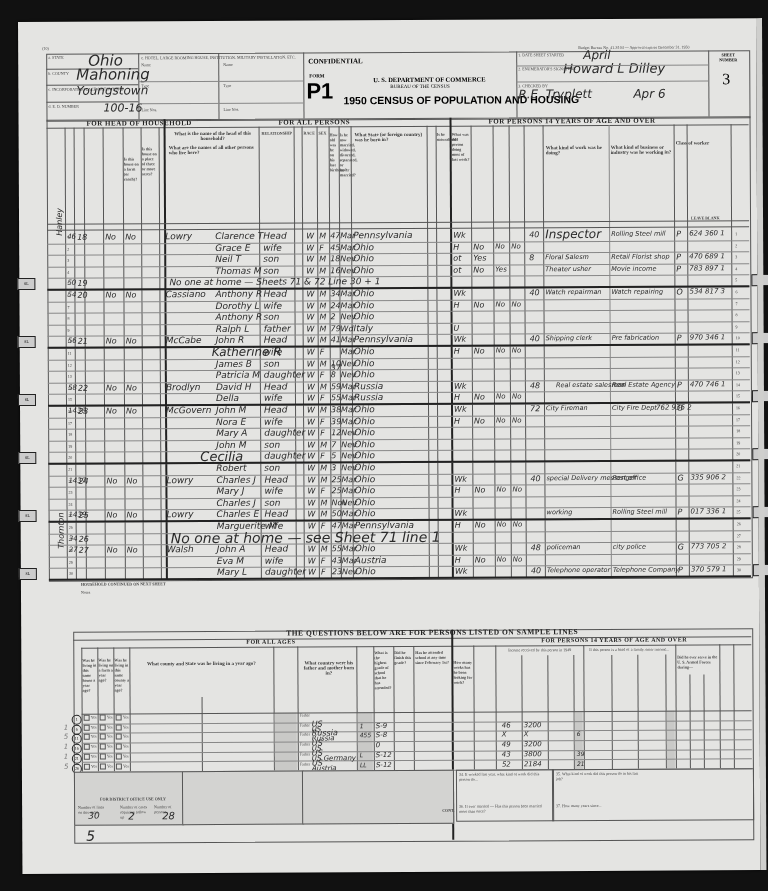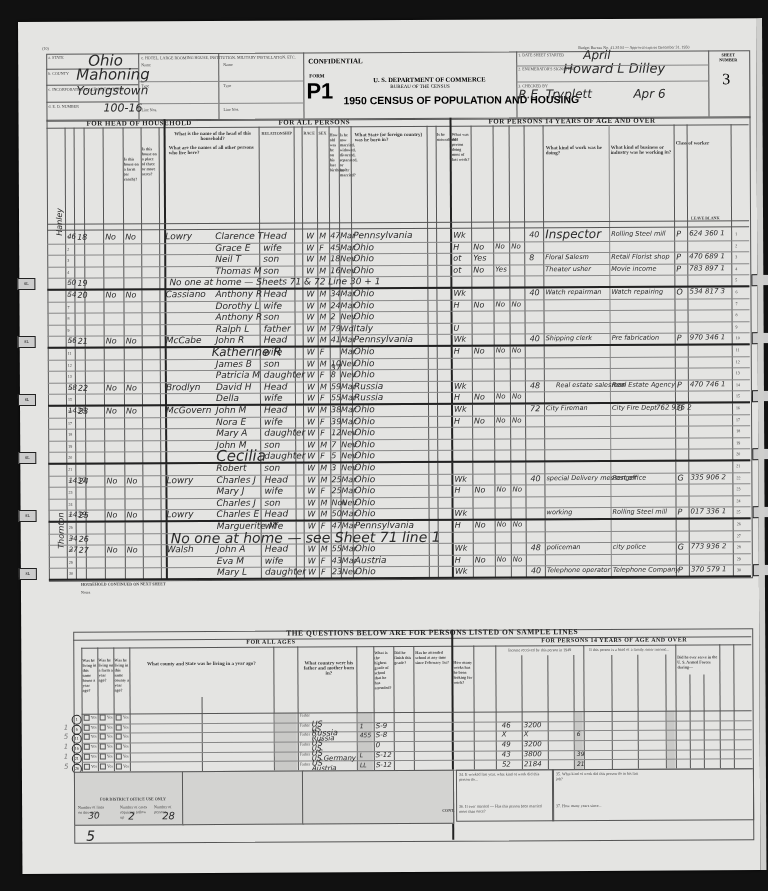--- a/index.html
+++ b/index.html
@@ -456,21 +456,21 @@
         <span class="cell hw" style="left: 287px; font-size: 8px;">W</span>
         <span class="cell hw" style="left: 300px; font-size: 8px;">M</span>
         <span class="cell hw" style="left: 311px; font-size: 8px;">7</span>
         <span class="cell hw" style="left: 321px; font-size: 8px;">Nev</span>
         <span class="cell hw" style="left: 334px; font-size: 9px;">Ohio</span>
       </div>
       <div class="row" style="left: 0px; top: 430.4px;">
         <div class="hline thin" style="left: 28px; top: 11.6px; width: 702px;"></div>
         <span class="lnum" style="left: 48px; top: 3px;">20</span>
         <span class="lnum" style="left: 716px; top: 3px;">20</span>
-        <span class="cell hw" style="left: 196px; font-size: 15px;">Cecilia</span>
+        <span class="cell hw" style="left: 180px; font-size: 13px;">Cecilia</span>
         <span class="cell hw" style="left: 244px; font-size: 9px;">daughter</span>
         <span class="cell hw" style="left: 287px; font-size: 8px;">W</span>
         <span class="cell hw" style="left: 300px; font-size: 8px;">F</span>
         <span class="cell hw" style="left: 311px; font-size: 8px;">5</span>
         <span class="cell hw" style="left: 321px; font-size: 8px;">Nev</span>
         <span class="cell hw" style="left: 334px; font-size: 9px;">Ohio</span>
         <div class="stamp" style="left: -2px; top: 0px;">SL</div>
         <div class="stamp" style="left: 732px; top: 0px;">SL</div>
         <div class="hline bold" style="left: 28px; top: 10.6px; width: 702px;"></div>
       </div>
@@ -600,21 +600,21 @@
         <span class="cell hw" style="left: 287px; font-size: 8px;">W</span>
         <span class="cell hw" style="left: 300px; font-size: 8px;">M</span>
         <span class="cell hw" style="left: 311px; font-size: 8px;">55</span>
         <span class="cell hw" style="left: 321px; font-size: 8px;">Mar</span>
         <span class="cell hw" style="left: 334px; font-size: 9px;">Ohio</span>
         <span class="cell hw" style="left: 434px; font-size: 8px;">Wk</span>
         <span class="cell hw" style="left: 510px; font-size: 8px;">48</span>
         <span class="cell hw" style="left: 526px; font-size: 6.5px;">policeman</span>
         <span class="cell hw" style="left: 592px; font-size: 6.5px;">city police</span>
         <span class="cell hw" style="left: 657px; font-size: 8px;">G</span>
-        <span class="cell hw" style="left: 670px; font-size: 7px;">773 936 2</span>
+        <span class="cell hw" style="left: 670px; font-size: 7px;">773 705 2</span>
         <span class="hw" style="position: absolute; left: 36px; top: 4px; font-size: 8px; transform: rotate(-90deg); transform-origin: 0px 0px; white-space: nowrap;">Thornton</span>
       </div>
       <div class="row" style="left: 0px; top: 534.8px;">
         <div class="hline thin" style="left: 28px; top: 11.6px; width: 702px;"></div>
         <span class="lnum" style="left: 48px; top: 3px;">29</span>
         <span class="lnum" style="left: 716px; top: 3px;">29</span>
         <span class="cell hw" style="left: 196px; font-size: 9px;">Eva M</span>
         <span class="cell hw" style="left: 244px; font-size: 9px;">wife</span>
         <span class="cell hw" style="left: 287px; font-size: 8px;">W</span>
         <span class="cell hw" style="left: 300px; font-size: 8px;">F</span>

